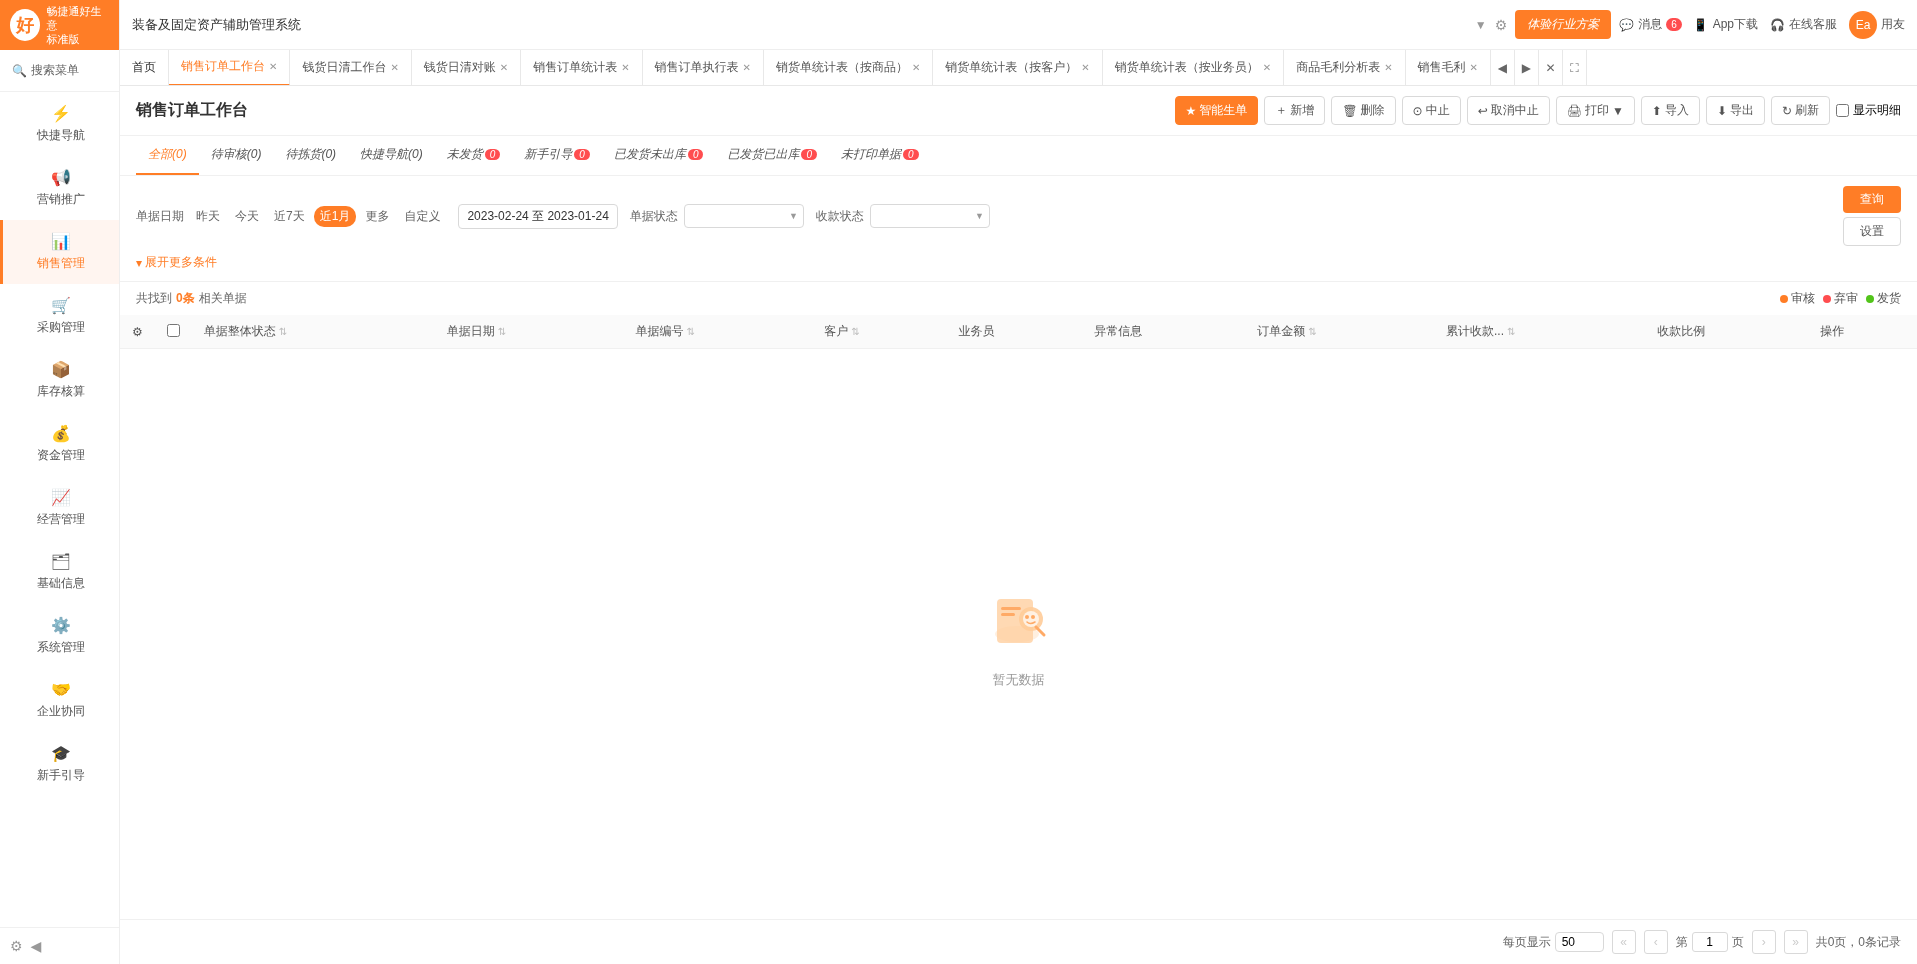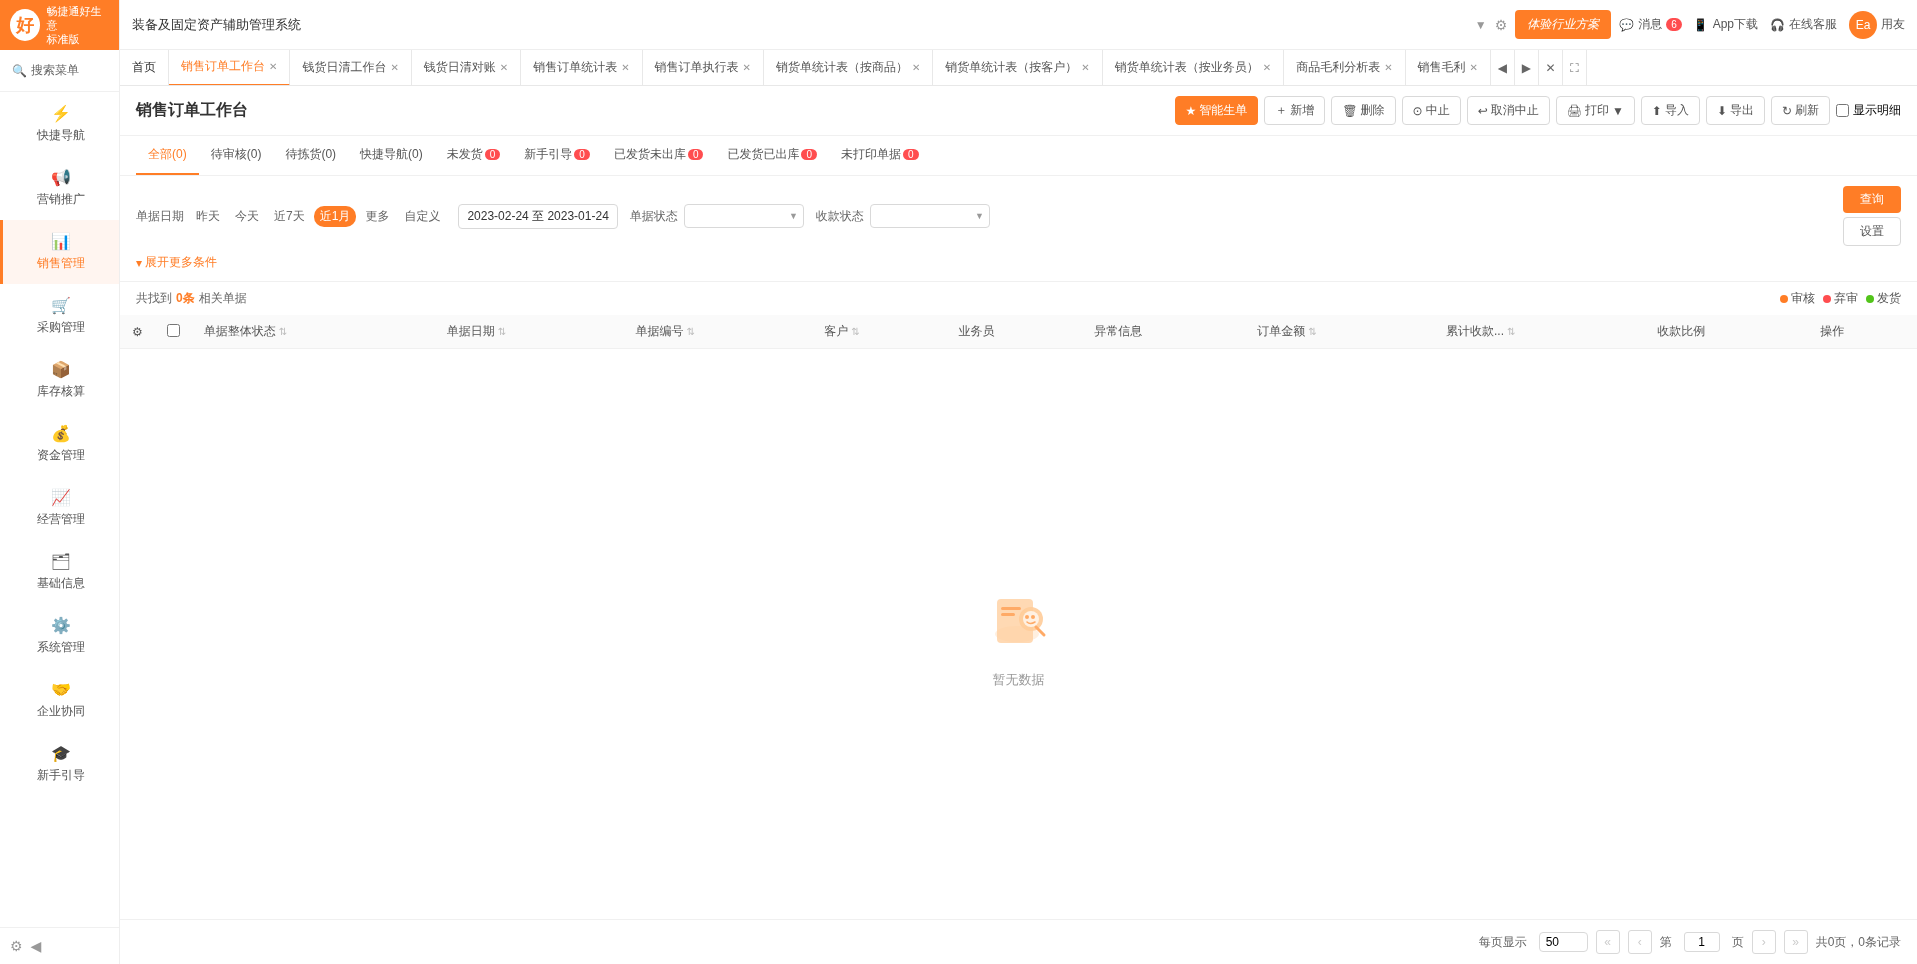--- a/index.html
+++ b/index.html
@@ -45,21 +45,21 @@
     .content-inner { flex: 1; display: flex; flex-direction: column; padding: 0; }
 
     
     .page-header { background: #fff; padding: 10px 16px; display: flex; align-items: center; justify-content: space-between; border-bottom: 1px solid #f0f0f0; }
     .page-title { font-size: 16px; font-weight: 600; color: #333; }
     .page-actions { display: flex; align-items: center; gap: 6px; }
     .action-btn { display: flex; align-items: center; gap: 3px; padding: 5px 10px; border: 1px solid #d9d9d9; border-radius: 4px; background: #fff; cursor: pointer; color: #555; font-size: 12px; }
     .action-btn.primary { background: #ff7d26; color: #fff; border-color: #ff7d26; }
 
     
-    .sub-tabs { background: #fff; padding: 0 16px; display: flex; align-items: center; border-bottom: 1px solid #f0f0f0; }
+    .sub-tabs { background: #fff; padding: 0 16px; display: flex; align-items: center; border-bottom: 1px solid #f0f0f0; font-style: italic; }
     .sub-tab { padding: 10px 12px; cursor: pointer; color: #555; font-size: 12px; border-bottom: 2px solid transparent; white-space: nowrap; }
     .sub-tab.active { color: #ff7d26; border-bottom: 2px solid #ff7d26; }
     .sub-tab .count-badge { display: inline-block; background: #ff4d4f; color: #fff; border-radius: 10px; padding: 0 5px; font-size: 10px; margin-left: 2px; }
 
     
     .filter-area { background: #fff; padding: 10px 16px; border-bottom: 1px solid #f0f0f0; }
     .filter-row { display: flex; align-items: center; gap: 12px; flex-wrap: wrap; }
     .filter-item { display: flex; align-items: center; gap: 6px; }
     .filter-label { color: #666; font-size: 12px; white-space: nowrap; }
     .date-tag { display: inline-flex; align-items: center; gap: 3px; }
@@ -93,21 +93,21 @@
     .checkbox-col { width: 32px; }
     .settings-col { width: 28px; }
 
     
     .empty-state { flex: 1; display: flex; flex-direction: column; align-items: center; justify-content: center; padding: 60px; }
     .empty-icon { width: 80px; height: 80px; font-size: 60px; color: #ffcc99; margin-bottom: 12px; }
     .empty-text { color: #999; font-size: 13px; }
 
     
     .pagination { padding: 10px 16px; display: flex; align-items: center; justify-content: flex-end; gap: 8px; background: #fff; border-top: 1px solid #f0f0f0; }
-    .page-info { color: #666; font-size: 12px; display: flex; align-items: center; gap: 12px; }
+    .page-info { color: #666; font-size: 12px; display: flex; align-items: center; gap: 4px; }
     .page-select { border: 1px solid #d9d9d9; border-radius: 4px; padding: 2px 20px 2px 6px; font-size: 12px; appearance: none; background: #fff; cursor: pointer; }
     .page-btn { width: 24px; height: 24px; display: flex; align-items: center; justify-content: center; border: 1px solid #d9d9d9; border-radius: 3px; cursor: pointer; color: #666; font-size: 12px; background: #fff; }
     .page-btn.disabled { color: #ccc; cursor: not-allowed; }
     .page-input { width: 36px; border: 1px solid #d9d9d9; border-radius: 3px; text-align: center; padding: 2px; font-size: 12px; }
     .total-text { color: #666; font-size: 12px; }
 
     
     .scroll-area { overflow-x: auto; }
     .scroll-area::-webkit-scrollbar { height: 6px; }
     .scroll-area::-webkit-scrollbar-track { background: #f0f0f0; }

